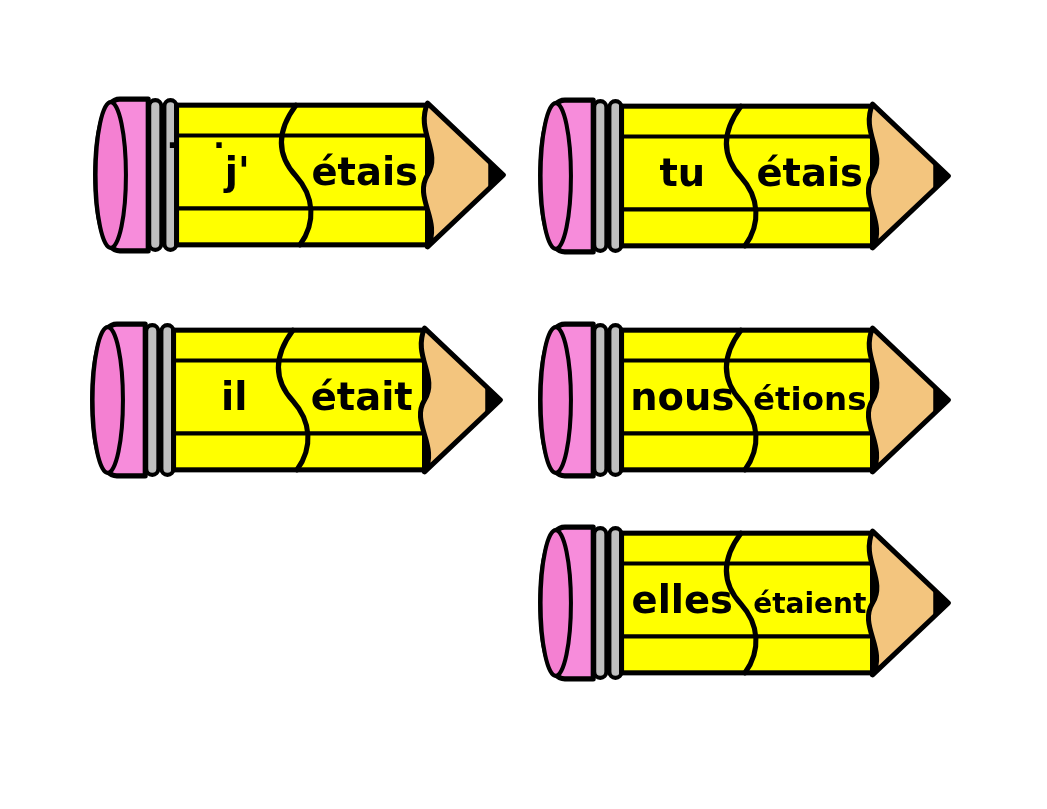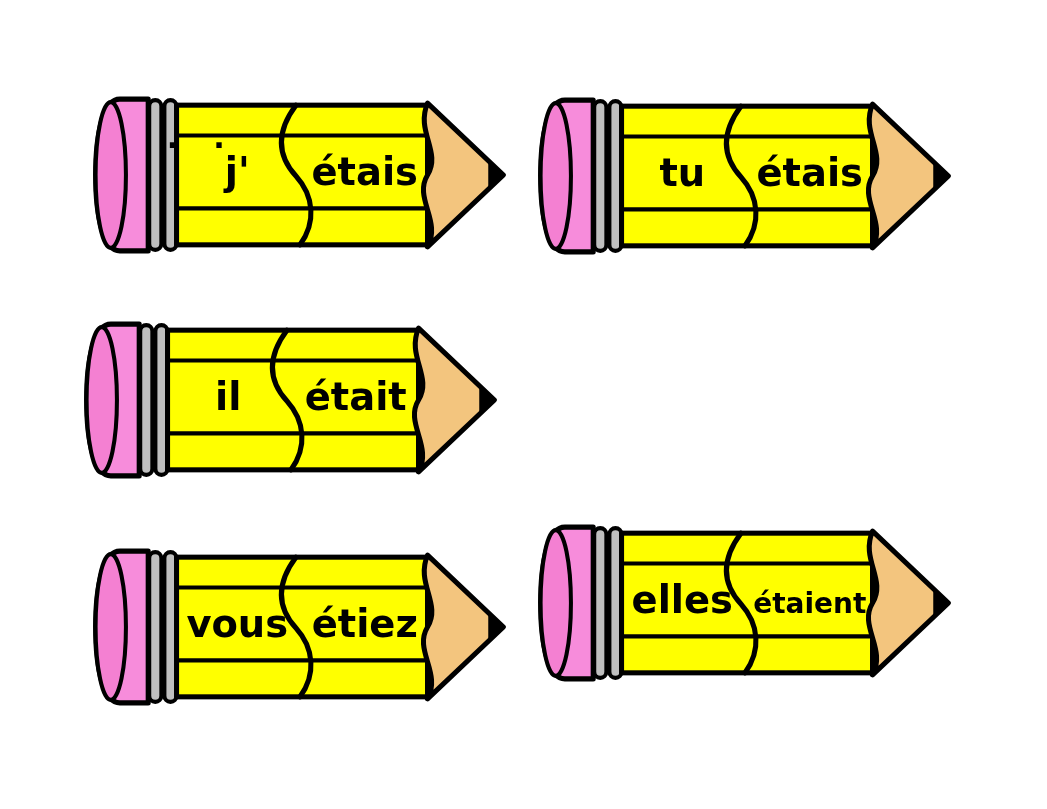--- a/index.html
+++ b/index.html
@@ -62,36 +62,36 @@
   </div>
 
   <div class="pencil" style="left:534px;top:92px">
     <svg viewBox="0 0 414 166">
       <use href="#pencil-art"></use>
       <text class="fit" x="146" y="93" text-anchor="middle" font-size="38" fill="#000000">tu</text>
       <text class="fit" x="272" y="93" text-anchor="middle" font-size="38" fill="#000000">étais</text>
     </svg>
   </div>
 
-  <div class="pencil" style="left:80px;top:316px">
+  <div class="pencil" style="left:86px;top:316px">
     <svg viewBox="0 0 414 166">
       <use href="#pencil-art"></use>
       <text class="fit" x="146" y="93" text-anchor="middle" font-size="38" fill="#000000">il</text>
       <text class="fit" x="272" y="93" text-anchor="middle" font-size="38" fill="#000000">était</text>
     </svg>
   </div>
 
-
-  <div class="pencil" style="left:89px;top:543px">
+  <div class="pencil" style="left:534px;top:316px">
     <svg viewBox="0 0 414 166">
       <use href="#pencil-art"></use>
-      <text class="fit" x="146" y="93" text-anchor="middle" font-size="38" fill="#000000">vous</text>
-      <text class="fit" x="272" y="93" text-anchor="middle" font-size="38" fill="#000000">étiez</text>
+      <text class="fit" x="146" y="93" text-anchor="middle" font-size="38" fill="#000000">nous</text>
+      <text class="fit" x="272" y="93" text-anchor="middle" font-size="32.1" fill="#000000">étions</text>
     </svg>
   </div>
+
 
   <div class="pencil" style="left:534px;top:519px">
     <svg viewBox="0 0 414 166">
       <use href="#pencil-art"></use>
       <text class="fit" x="146" y="93" text-anchor="middle" font-size="38" fill="#000000">elles</text>
       <text class="fit" x="272" y="93" text-anchor="middle" font-size="27.7" fill="#000000">étaient</text>
     </svg>
   </div>
 
 </div>

